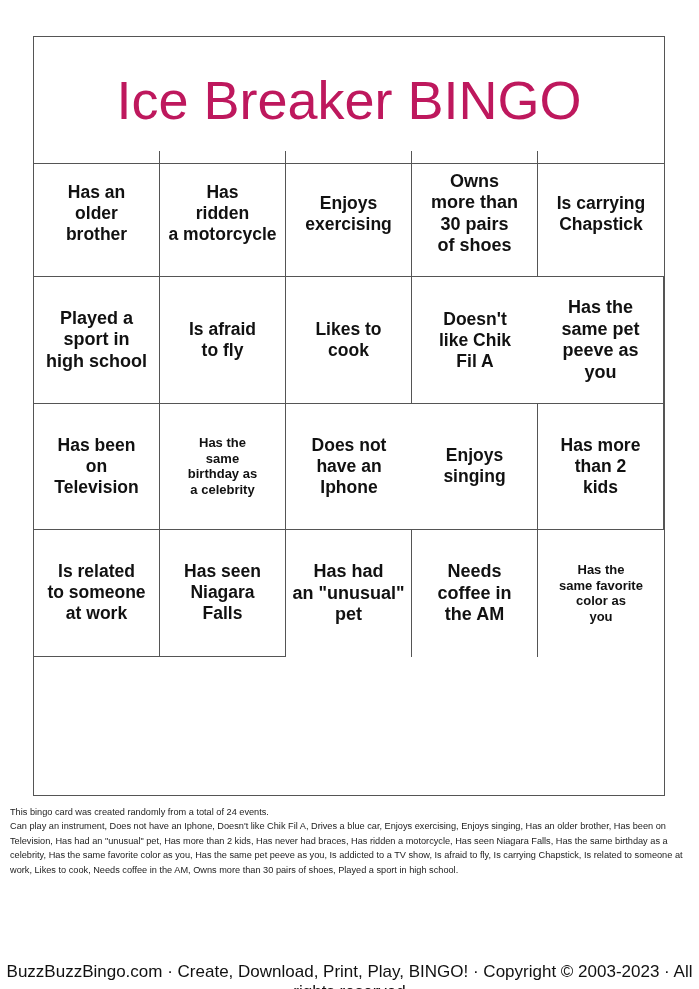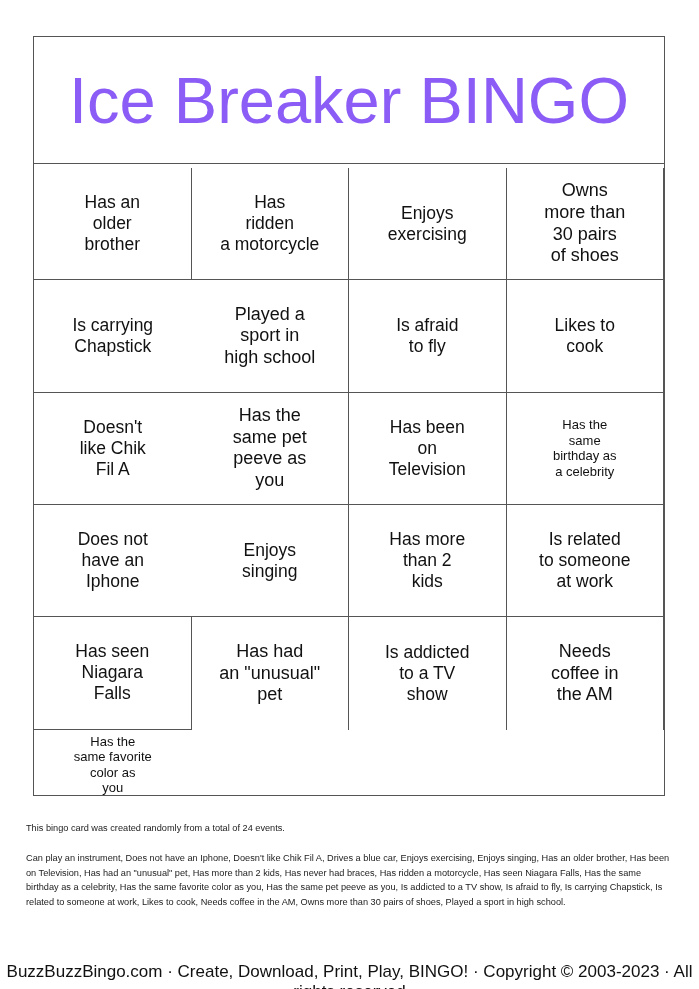--- a/index.html
+++ b/index.html
@@ -8,46 +8,47 @@
     font-family: "Liberation Sans", "DejaVu Sans", sans-serif; color: #111;
   }
   .card {
     position: absolute; left: 33px; top: 36px;
     width: 632px; height: 760px;
     border: 1px solid #555; box-sizing: border-box;
   }
   .title {
     position: absolute; left: 0; top: 0; width: 100%; height: 127px;
     display: flex; align-items: center; justify-content: center;
-    font-size: 65px; color: #8b5cf6; letter-spacing: 0px;
+    font-size: 54px; color: #be185d; letter-spacing: 0px;
     border-bottom: 1px solid #555; box-sizing: border-box;
   }
   .grid {
-    position: absolute; left: 0; top: 131px; width: 100%; height: 632px;
+    position: absolute; left: 0; top: 114px; width: 100%; height: 632px;
     display: grid;
-    grid-template-columns: repeat(4, 1fr);
+    grid-template-columns: repeat(5, 1fr);
     grid-template-rows: repeat(5, 1fr);
+    font-weight: bold;
   }
   .cell {
     border-right: 1px solid #555; border-bottom: 1px solid #555;
     box-sizing: border-box;
     display: flex; align-items: center; justify-content: center;
     text-align: center; white-space: pre-line;
     padding: 4px; line-height: 1.2; color: #111;
   }
   .cell.c5 { border-right: none; }
   .cell.r5 { border-bottom: none; text-align: center; }
   .fs-lg { font-size: 17.5px; }
   .fs-md { font-size: 18px; }
   .fs-sm { font-size: 13px; }
   .info {
     position: absolute; left: 10px; top: 805px; width: 680px;
     font-size: 9.2px; line-height: 14.4px; color: #222;
   }
-  .info p { margin: 16px; }
+  .info p { margin: 0; }
   .footer {
     position: absolute; left: 0; top: 962px; width: 699px;
     text-align: center; font-size: 17px; color: #111;
   }
 </style>
 </head>
 <body>
 
 <div class="card">
   <div class="title">Ice Breaker BINGO</div>
@@ -97,23 +98,20 @@
 kids</div>
       <div class="cell fs-lg">Is related
 to someone
 at work</div>
       <div class="cell fs-lg">Has seen
 Niagara
 Falls</div>
       <div class="cell fs-md r5">Has had
 an "unusual"
 pet</div>
-      <div class="cell fs-lg r5">Is addicted
-to a TV
-show</div>
       <div class="cell fs-md r5">Needs
 coffee in
 the AM</div>
       <div class="cell fs-sm c5 r5">Has the
 same favorite
 color as
 you</div>
     </div>
 </div>
 

